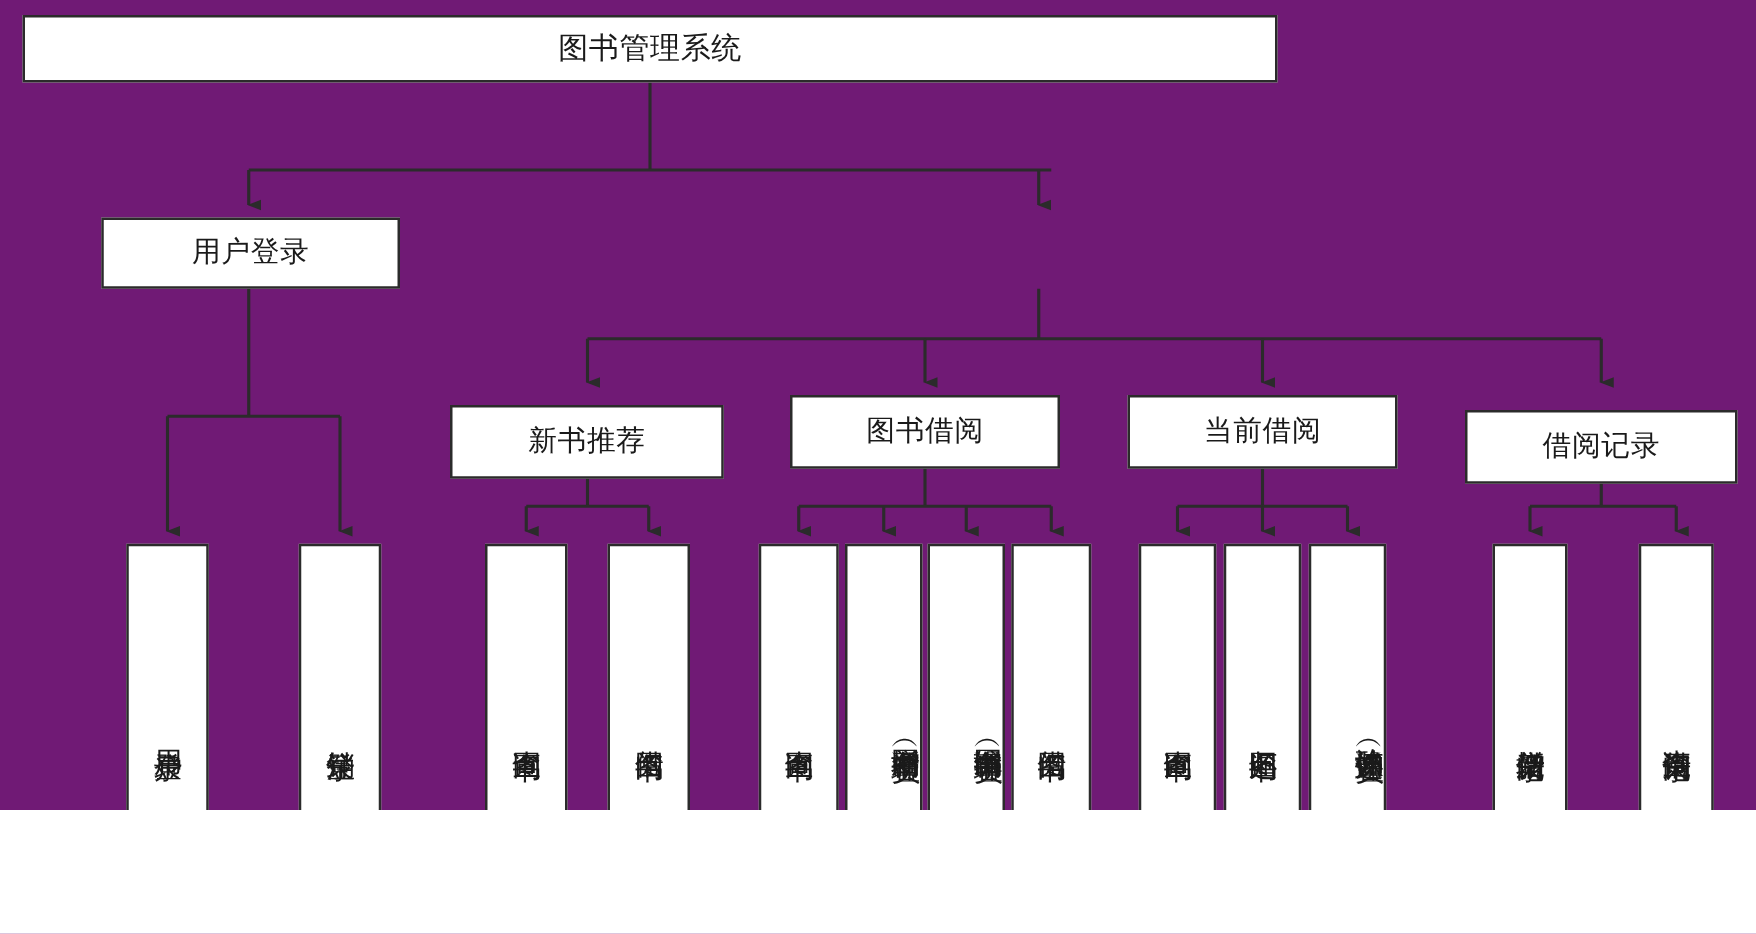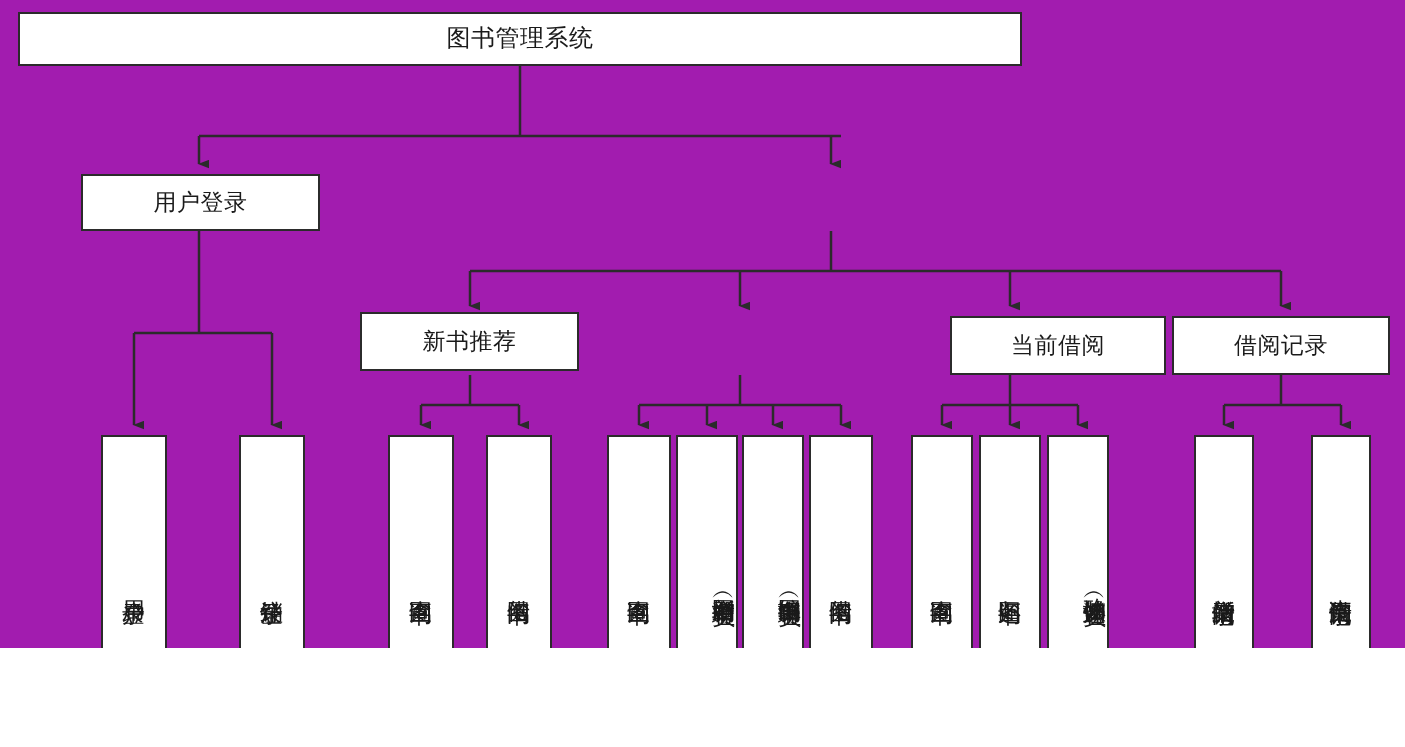--- a/index.html
+++ b/index.html
@@ -9,21 +9,21 @@
     padding: 0;
     background: #ffffff;
   }
   body {
     font-family: "DejaVu Sans", "Liberation Sans", sans-serif;
   }
   #diagram-root {
     position: relative;
     width: 1405px;
     height: 648px;
-    background: #a21caf;
+    background: #701a75;
     overflow: hidden;
   }
   #edge-layer {
     position: absolute;
     left: 0;
     top: 0;
     width: 1405px;
     height: 747px;
     pointer-events: none;
   }
@@ -121,23 +121,24 @@
       <path d="M1224,405 L1341,405"></path>
       <path d="M1224,405 L1224,425" marker-end="url(#arrowhead)"></path>
       <path d="M1341,405 L1341,425" marker-end="url(#arrowhead)"></path>
     </g>
   </svg>
 
   <div class="node node-h node-root" style="left:18px; top:12px; width:1004px; height:54px;">图书管理系统</div>
 
   <div class="node node-h" style="left:81px; top:174px; width:239px; height:57px;">用户登录</div>
 
-  <div class="node node-h" style="left:360px; top:312px; width:219px; height:59px;">新书推荐</div>
-  <div class="node node-h" style="left:902px; top:316px; width:216px; height:59px;margin-left:48px;">当前借阅</div>
-  <div class="node node-h" style="left:1172px; top:316px; width:218px; height:59px;">借阅记录</div>
+  <div class="node node-h" style="left:360px; top:324px; width:219px; height:59px;">新书推荐</div>
+  <div class="node node-h" style="left:632px; top:316px; width:216px; height:59px;">图书借阅</div>
+  <div class="node node-h" style="left:902px; top:316px; width:216px; height:59px;">当前借阅</div>
+  <div class="node node-h" style="left:1172px; top:328px; width:218px; height:59px;">借阅记录</div>
 
   <div class="node node-v center-v" style="left:101px; top:435px; width:66px; height:298px;">用户登录</div>
   <div class="node node-v center-v" style="left:239px; top:435px; width:66px; height:298px;">注销登录</div>
 
   <div class="node node-v center-v" style="left:388px; top:435px; width:66px; height:298px;">查询图书</div>
   <div class="node node-v center-v" style="left:486px; top:435px; width:66px; height:298px;">借阅图书</div>
 
   <div class="node node-v center-v" style="left:607px; top:435px; width:64px; height:298px;">查询图书</div>
   <div class="node node-v" style="left:676px; top:435px; width:62px; height:298px;">新增图书（管理员）</div>
   <div class="node node-v" style="left:742px; top:435px; width:62px; height:298px;">编辑图书（管理员）</div>

